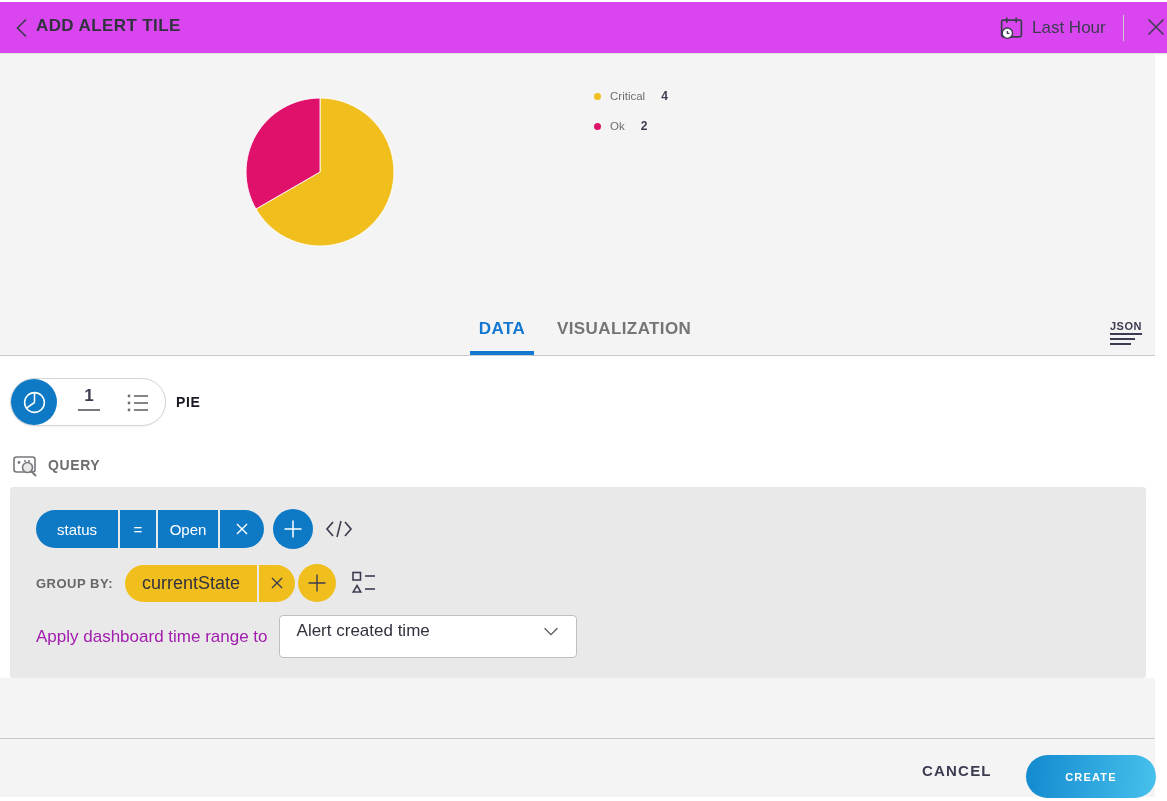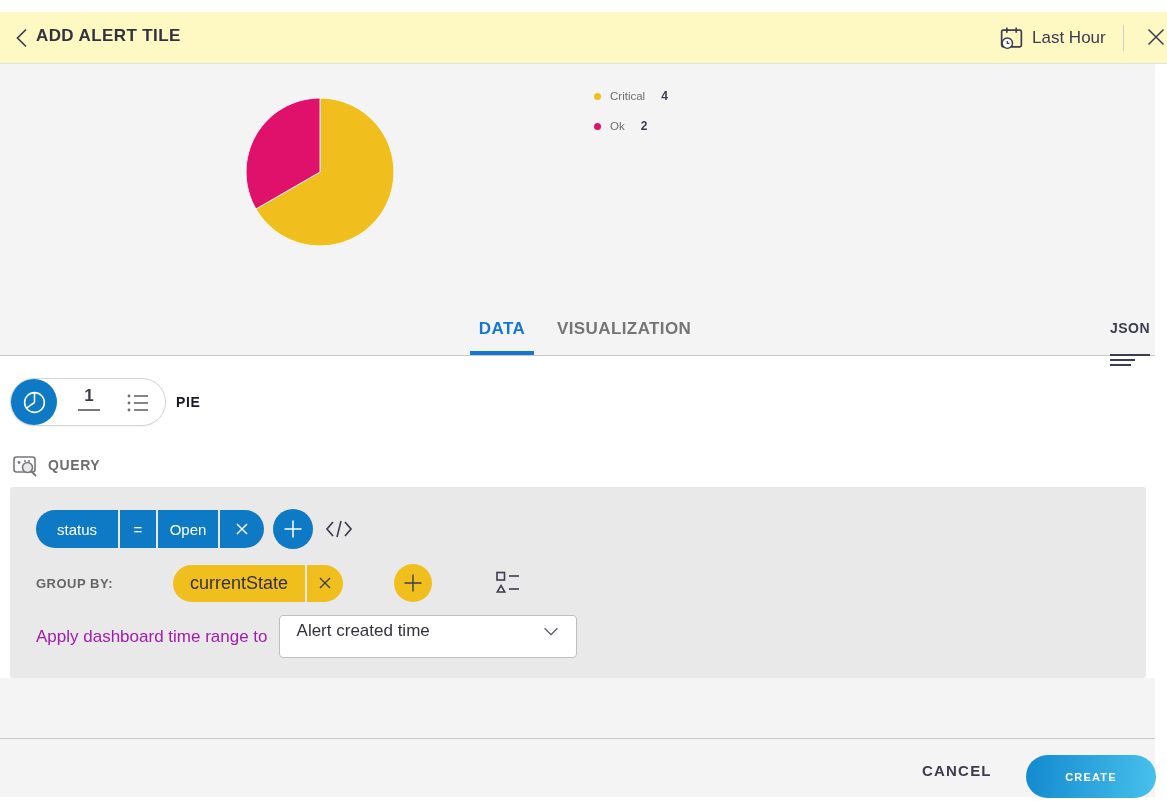--- a/index.html
+++ b/index.html
@@ -7,21 +7,21 @@
     --bg-gray:#f4f4f4; --panel-gray:#e9e9e9;
     --text-dark:#33333f; --text-gray:#6e6e6e;
     --grad-start:#1389cf; --grad-end:#47c1ec;
   }
   *{margin:0;padding:0;box-sizing:border-box;}
   html,body{width:1167px;height:801px;overflow:hidden;background:#fff;
     font-family:"Liberation Sans","DejaVu Sans",sans-serif;color:var(--text-dark);}
   .page{position:relative;width:1167px;height:801px;background:#fff;}
 
   
-  .header{position:absolute;left:0;top:12px;width:1167px;height:52px;background:#fef9c3;
+  .header{position:absolute;left:0;top:2px;width:1167px;height:52px;background:#d946ef;
     border-bottom:1px solid #e3e3e3;z-index:5;text-align:right;}
   .back-btn{position:absolute;left:10px;top:13px;width:26px;height:26px;cursor:pointer;}
   .title{position:absolute;left:36px;top:14px;font-size:17px;font-weight:700;
     letter-spacing:.4px;color:#32323f;}
   .tf-btn{position:absolute;left:998px;top:11px;height:30px;display:flex;align-items:center;cursor:pointer;}
   .tf-label{font-size:17px;color:#3c3c50;margin-left:7px;}
   .vdiv{position:absolute;left:1123px;top:13px;width:1px;height:26px;background:#ccc;}
   .close-btn{position:absolute;left:1144px;top:13px;width:24px;height:24px;cursor:pointer;}
 
   
@@ -33,22 +33,22 @@
   .legend-dot{width:7px;height:7px;border-radius:50%;}
   .legend-label{margin-left:9px;font-size:11.5px;color:var(--text-gray);}
   .legend-value{margin-left:16px;font-size:12px;font-weight:700;color:#3c3c50;}
 
   
   .tab{position:absolute;top:266px;font-size:17px;font-weight:700;letter-spacing:.4px;cursor:pointer;}
   .tab-data{left:470px;width:64px;text-align:center;color:#1278d2;}
   .tab-underline{position:absolute;left:470px;top:298px;width:64px;height:4px;background:#1278d2;}
   .tab-vis{left:557px;color:#757575;}
   .json-btn{position:absolute;left:1110px;top:267px;cursor:pointer;}
-  .json-word{display:block;font-size:14px;font-weight:800;letter-spacing:.5px;color:#3c3c50;
-    border-bottom:2px solid #3c3c50;padding-bottom:18px;text-align:center;}
+  .json-word{display:block;font-size:11px;font-weight:800;letter-spacing:.5px;color:#3c3c50;
+    border-bottom:2px solid #3c3c50;padding-bottom:1px;text-align:center;}
   .json-line{display:block;height:2px;background:#3c3c50;margin-top:3px;}
   .json-line.l1{width:25px;} .json-line.l2{width:21px;}
 
   
   .pill{position:absolute;left:10px;top:378px;width:156px;height:48px;background:#fff;
     border:1px solid #d5d5d5;border-radius:24px;box-shadow:0 1px 2px rgba(0,0,0,.05);}
   .pill-circle{position:absolute;left:0;top:0;width:46px;height:46px;border-radius:50%;
     background:var(--blue);display:flex;align-items:center;justify-content:center;cursor:pointer;}
   .pill-count{position:absolute;left:62px;top:7px;width:32px;text-align:center;cursor:pointer;}
   .pill-count span{display:inline-block;font-size:17px;font-weight:600;color:#3c3c50;
@@ -69,21 +69,21 @@
   .chip-seg{height:38px;display:flex;align-items:center;justify-content:center;
     background:var(--blue);color:#fff;font-size:15px;cursor:pointer;}
   .seg-field{width:82px;border-radius:19px 0 0 19px;}
   .seg-op{width:36px;}
   .seg-val{width:60px;}
   .seg-x{width:44px;border-radius:0 19px 19px 0;}
   .add-circle{width:40px;height:40px;border-radius:50%;background:var(--blue);
     display:flex;align-items:center;justify-content:center;margin-left:9px;cursor:pointer;}
   .code-btn{width:30px;height:28px;margin-left:11px;cursor:pointer;}
 
-  .group-row{position:absolute;left:26px;top:76px;display:flex;align-items:center;height:40px;gap:48px;}
+  .group-row{position:absolute;left:26px;top:76px;display:flex;align-items:center;height:40px;}
   .group-label{font-size:13px;font-weight:700;letter-spacing:.5px;color:#666;}
   .ychip{display:flex;gap:2px;margin-left:12px;}
   .ychip-seg{height:37px;display:flex;align-items:center;justify-content:center;
     background:var(--yellow);color:#32323f;font-size:18px;cursor:pointer;}
   .yseg-val{width:132px;border-radius:19px 0 0 19px;}
   .yseg-x{width:36px;border-radius:0 19px 19px 0;}
   .yadd-circle{width:38px;height:38px;border-radius:50%;background:var(--yellow);
     display:flex;align-items:center;justify-content:center;margin-left:3px;cursor:pointer;}
   .legend-btn{width:30px;height:30px;margin-left:13px;cursor:pointer;}
 

